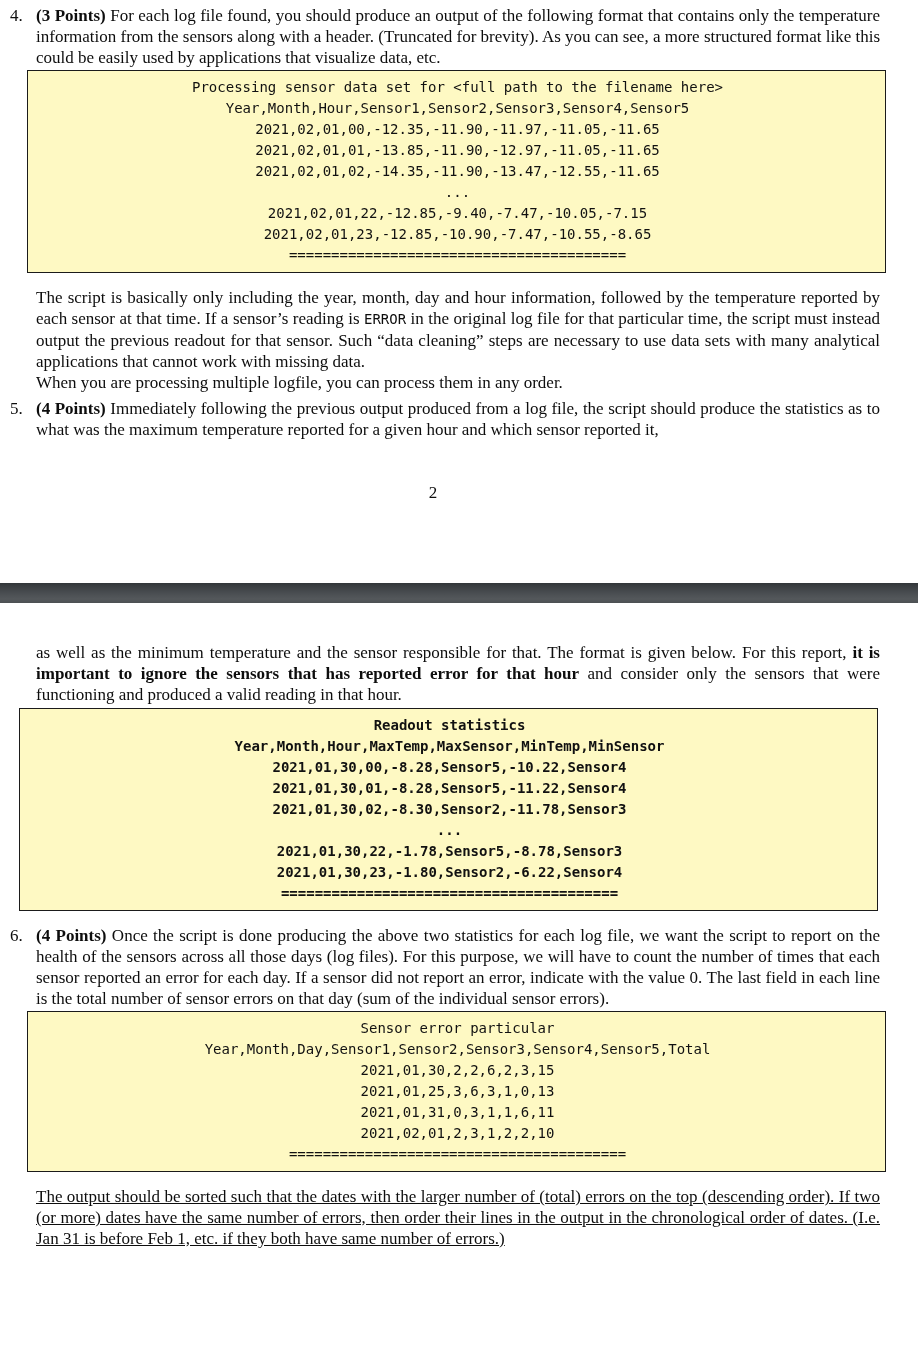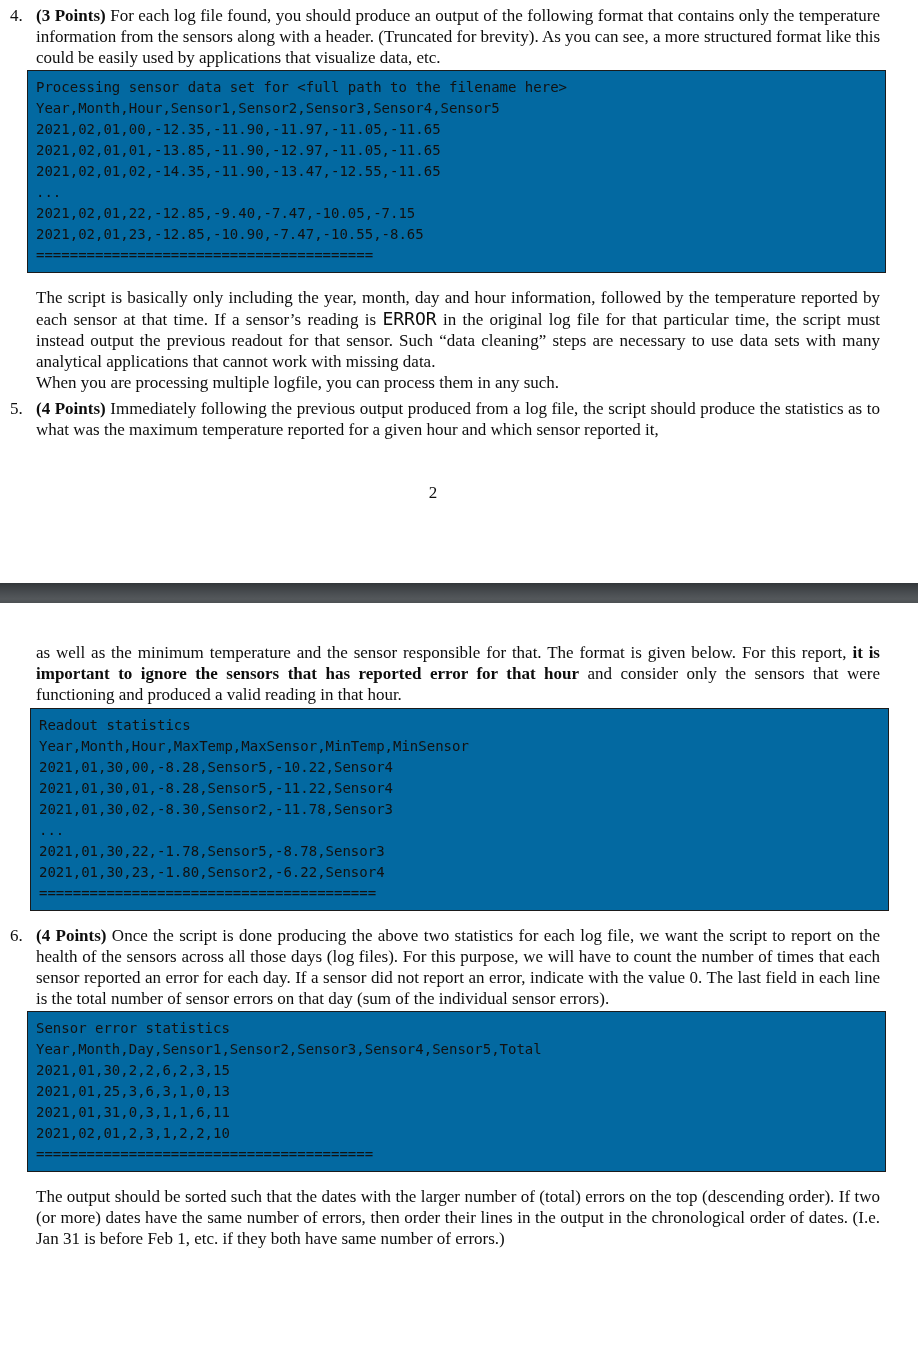--- a/index.html
+++ b/index.html
@@ -19,46 +19,46 @@
   }
   .page-2 { height:923px; padding-top:39px; position:relative; }
 
   .li { display:flex; }
   .li-num { flex:0 0 36px; box-sizing:border-box; padding-left:10px; }
   .li-body { width:844px; text-align:justify; }
   .b { font-weight:bold; }
   .para { text-align:justify; }
   .mono-inline {
     font-family:"DejaVu Sans Mono","Liberation Mono",monospace;
-    font-size:18px;
+    font-size:14px;
   }
   .codebox {
     box-sizing:border-box;
     width:859px;
-    background:#0369a1;
+    background:#fef9c3;
     border:1.5px solid #1b1b1b;
     padding:6px 6px 6px 8px;
     font-family:"DejaVu Sans Mono","Liberation Mono",monospace;
     font-size:14px; line-height:21px;
     white-space:pre;
-    text-align:left;
+    text-align:center;
     color:#111111;
     overflow:hidden;
   }
   .codebox.in-li { margin-left:-9px; margin-top:2px; }
-  .codebox.standalone { margin-left:30px; }
+  .codebox.standalone { margin-left:19px;font-weight:bold; }
   .expl { margin-top:11px; }
   .item-5 { margin-top:5px; }
   .pagenum { margin-top:42px; width:866px; text-align:center; }
   .cont-para { margin-left:36px; width:844px; }
   .box-readout { margin-top:3px; }
   .order-note { margin-top:13px; }
   .item-6 { margin-top:4px; }
   .box-errors { margin-top:7px; }
-  .sorting-note { margin-top:14px; }
+  .sorting-note { margin-top:14px;text-decoration:underline; }
   .bottom-fade {
     position:absolute; left:0; right:0; bottom:0; height:5px;
     background:linear-gradient(to bottom, rgba(110,114,117,0), rgba(110,114,117,0.45));
   }
 </style>
 </head>
 <body>
 
 <div class="doc">
 
@@ -73,21 +73,21 @@
 Year,Month,Hour,Sensor1,Sensor2,Sensor3,Sensor4,Sensor5
 2021,02,01,00,-12.35,-11.90,-11.97,-11.05,-11.65
 2021,02,01,01,-13.85,-11.90,-12.97,-11.05,-11.65
 2021,02,01,02,-14.35,-11.90,-13.47,-12.55,-11.65
 ...
 2021,02,01,22,-12.85,-9.40,-7.47,-10.05,-7.15
 2021,02,01,23,-12.85,-10.90,-7.47,-10.55,-8.65
 ========================================</pre>
 
         <div class="para expl"><span>The script is basically only including the year, month, day and hour information, followed by the temperature reported by each sensor at that time. If a sensor’s reading is </span><span class="mono-inline">ERROR</span><span> in the original log file for that particular time, the script must instead output the previous readout for that sensor. Such “data cleaning” steps are necessary to use data sets with many analytical applications that cannot work with missing data.</span></div>
-        <div class="para">When you are processing multiple logfile, you can process them in any such.</div>
+        <div class="para">When you are processing multiple logfile, you can process them in any order.</div>
       </div>
     </div>
 
     <div class="li item-5">
       <div class="li-num">5.</div>
       <div class="li-body">
         <span class="b">(4 Points)</span><span> Immediately following the previous output produced from a log file, the script should produce the statistics as to what was the maximum temperature reported for a given hour and which sensor reported it,</span>
       </div>
     </div>
 
@@ -109,21 +109,21 @@
 2021,01,30,22,-1.78,Sensor5,-8.78,Sensor3
 2021,01,30,23,-1.80,Sensor2,-6.22,Sensor4
 ========================================</pre>
 
 
     <div class="li item-6">
       <div class="li-num">6.</div>
       <div class="li-body">
         <span class="b">(4 Points)</span><span> Once the script is done producing the above two statistics for each log file, we want the script to report on the health of the sensors across all those days (log files). For this purpose, we will have to count the number of times that each sensor reported an error for each day. If a sensor did not report an error, indicate with the value 0. The last field in each line is the total number of sensor errors on that day (sum of the individual sensor errors).</span>
 
-        <pre class="codebox in-li box-errors">Sensor error statistics
+        <pre class="codebox in-li box-errors">Sensor error particular
 Year,Month,Day,Sensor1,Sensor2,Sensor3,Sensor4,Sensor5,Total
 2021,01,30,2,2,6,2,3,15
 2021,01,25,3,6,3,1,0,13
 2021,01,31,0,3,1,1,6,11
 2021,02,01,2,3,1,2,2,10
 ========================================</pre>
 
         <div class="para sorting-note">The output should be sorted such that the dates with the larger number of (total) errors on the top (descending order). If two (or more) dates have the same number of errors, then order their lines in the output in the chronological order of dates. (I.e. Jan 31 is before Feb 1, etc. if they both have same number of errors.)</div>
       </div>
     </div>

